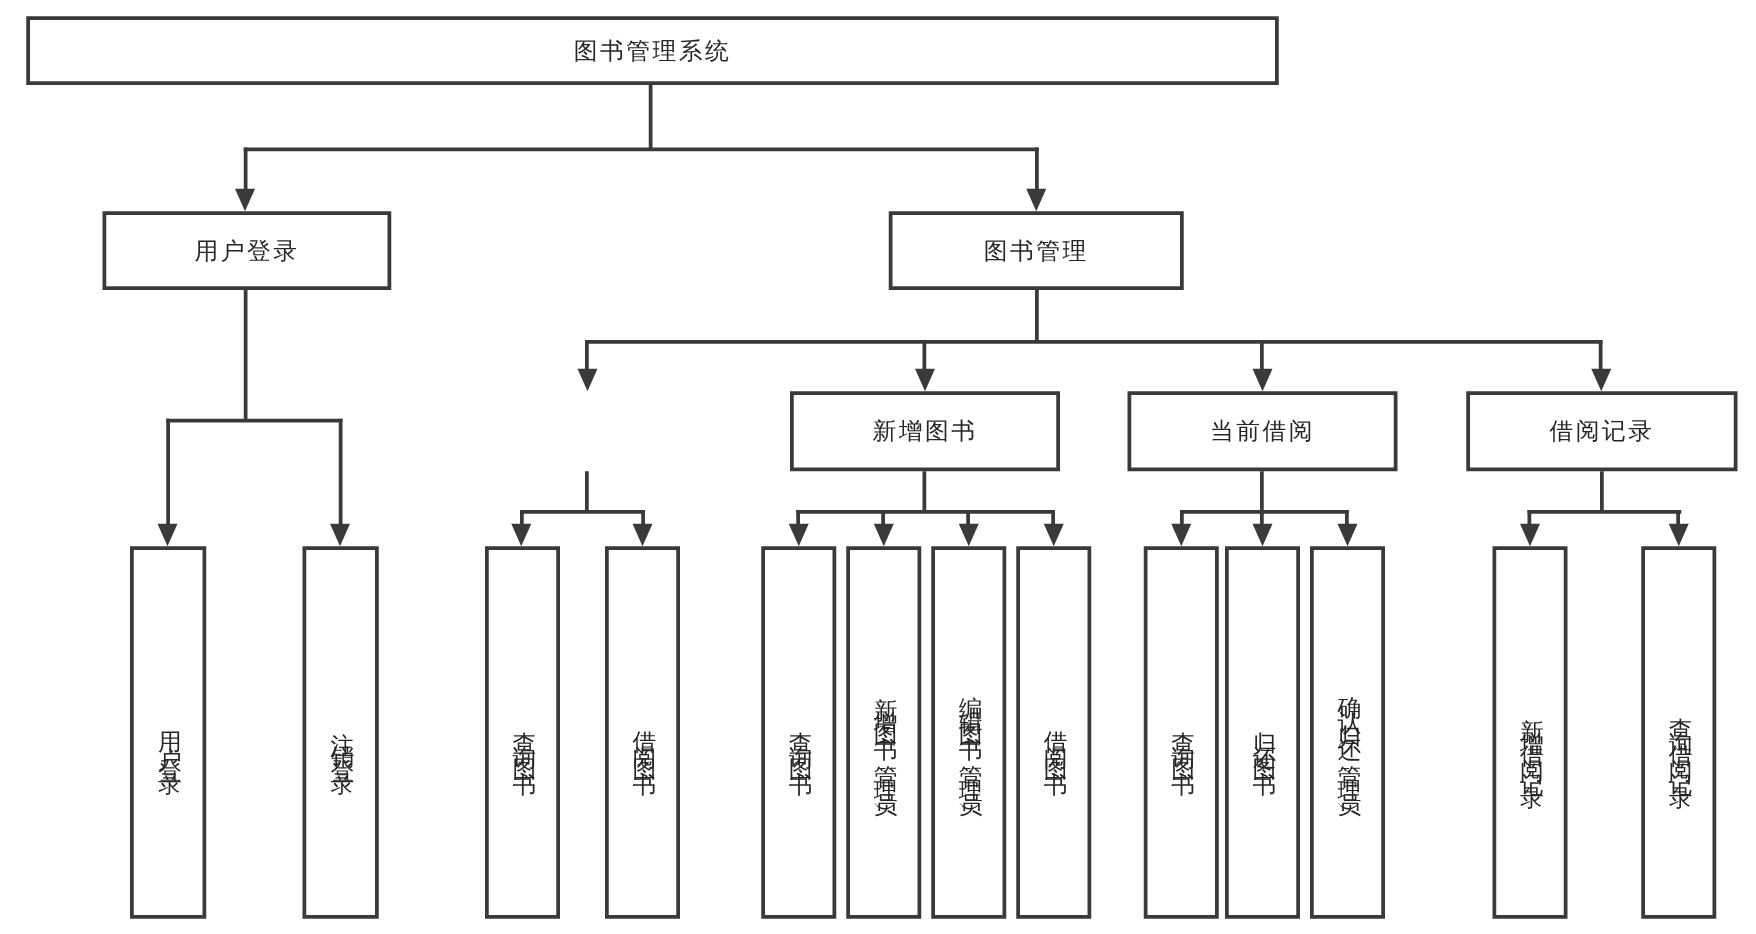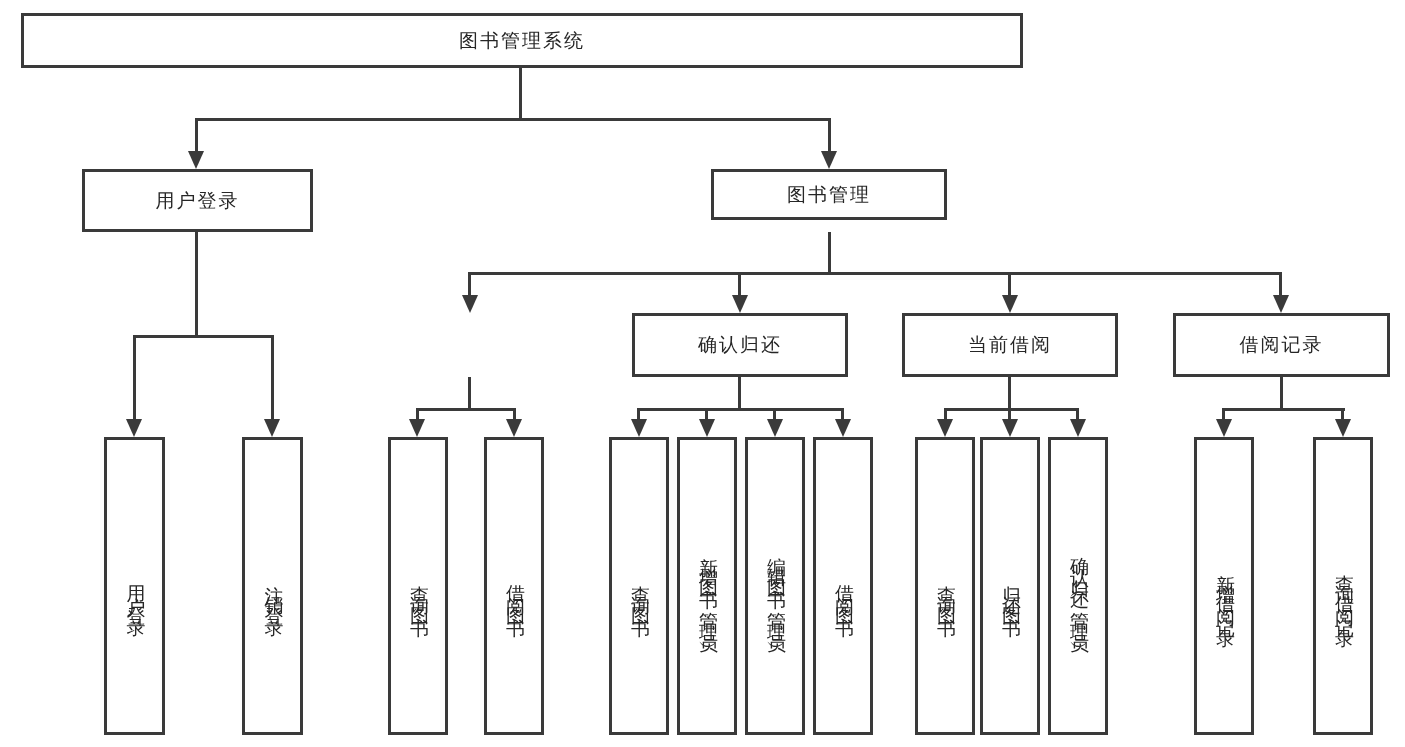--- a/index.html
+++ b/index.html
@@ -4,21 +4,21 @@
 <style>
   :root{
     --line:#3a3a3a;
     --text:#262626;
     --watermark:#b9bdc3;
     --background:#ffffff;
   }
   html,body{margin:0;padding:0;background:var(--background);}
   .stage{
     position:relative;width:1405px;height:747px;background:var(--background);
-    font-family:Liberation Mono, monospace;overflow:hidden;
+    font-family:Liberation Sans, sans-serif;overflow:hidden;
   }
   .node{
     position:absolute;box-sizing:border-box;border:3px solid var(--line);
     background:#fff;display:flex;align-items:center;justify-content:center;
     font-size:19px;letter-spacing:2px;color:var(--text);
   }
   .vnode{
     position:absolute;box-sizing:border-box;border:3px solid var(--line);
     background:#fff;display:flex;align-items:center;justify-content:center;
     color:var(--text);
@@ -52,21 +52,21 @@
   <i class="hl" style="left:519px;top:66px;width:3px;height:54px"></i>
   <i class="hl" style="left:195px;top:118px;width:636px;height:3px"></i>
   <i class="hl" style="left:195px;top:118px;width:3px;height:36px"></i>
   <i class="hl" style="left:828px;top:118px;width:3px;height:36px"></i>
   <i class="ar" style="left:188px;top:151px"></i>
   <i class="ar" style="left:821px;top:151px"></i>
 
   <div class="node" style="left:82px;top:169px;width:231px;height:63px">
     <span>用户登录</span>
   </div>
-  <div class="node" style="left:711px;top:169px;width:236px;height:51px">
+  <div class="node" style="left:711px;top:169px;width:236px;height:63px">
     <span>图书管理</span>
   </div>
 
   <i class="hl" style="left:195px;top:232px;width:3px;height:105px"></i>
   <i class="hl" style="left:133px;top:335px;width:141px;height:3px"></i>
   <i class="hl" style="left:133px;top:335px;width:3px;height:86px"></i>
   <i class="hl" style="left:271px;top:335px;width:3px;height:86px"></i>
   <i class="ar" style="left:126px;top:419px"></i>
   <i class="ar" style="left:264px;top:419px"></i>
 
@@ -75,21 +75,21 @@
   <i class="hl" style="left:468px;top:272px;width:3px;height:26px"></i>
   <i class="hl" style="left:738px;top:272px;width:3px;height:26px"></i>
   <i class="hl" style="left:1008px;top:272px;width:3px;height:26px"></i>
   <i class="hl" style="left:1279px;top:272px;width:3px;height:26px"></i>
   <i class="ar" style="left:462px;top:295px"></i>
   <i class="ar" style="left:732px;top:295px"></i>
   <i class="ar" style="left:1002px;top:295px"></i>
   <i class="ar" style="left:1273px;top:295px"></i>
 
   <div class="node" style="left:632px;top:313px;width:216px;height:64px">
-    <span>确认归还</span>
+    <span>新增图书</span>
   </div>
   <div class="node" style="left:902px;top:313px;width:216px;height:64px">
     <span>当前借阅</span>
   </div>
   <div class="node" style="left:1173px;top:313px;width:217px;height:64px">
     <span>借阅记录</span>
   </div>
 
   <i class="hl" style="left:468px;top:377px;width:3px;height:33px"></i>
   <i class="hl" style="left:416px;top:408px;width:100px;height:3px"></i>

